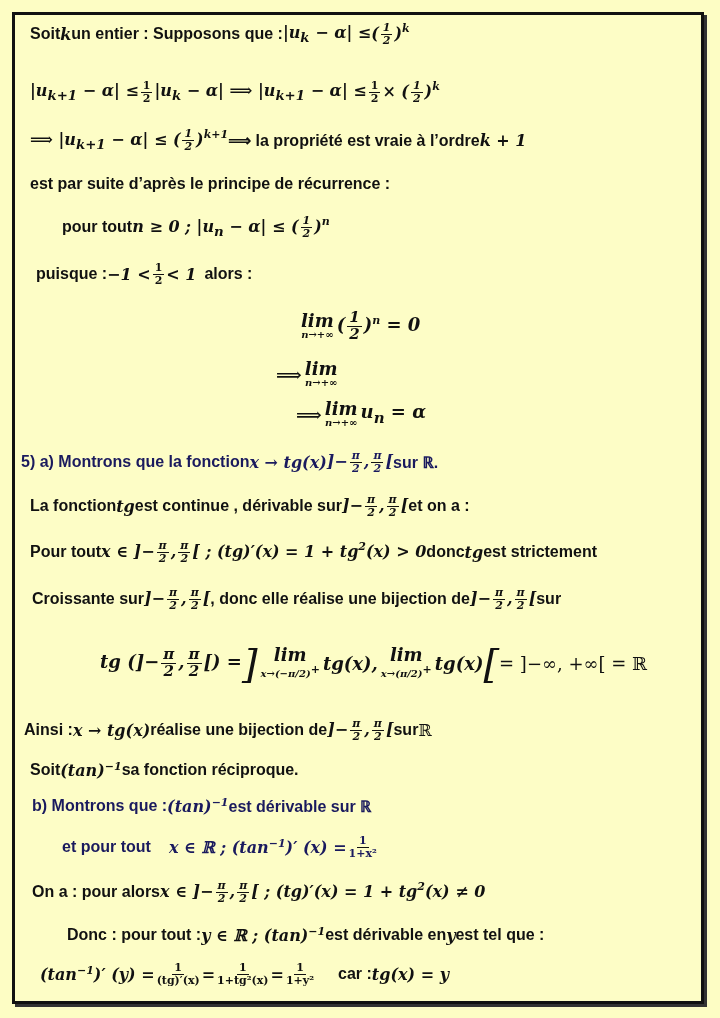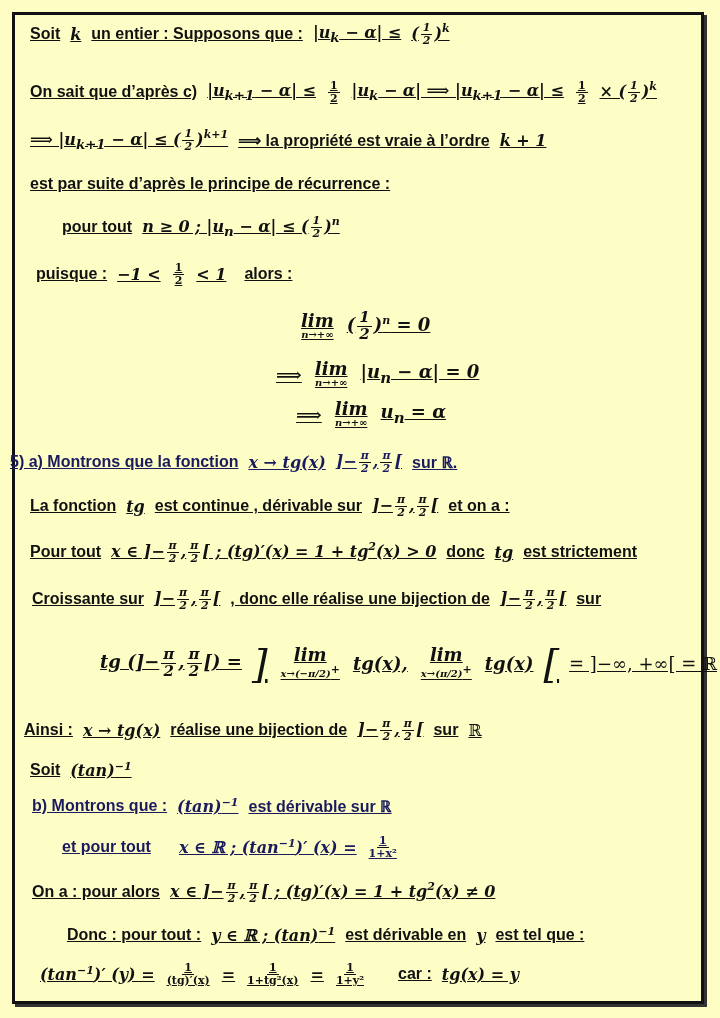--- a/index.html
+++ b/index.html
@@ -1,20 +1,20 @@
 <!DOCTYPE html>
 <html><head>
 <meta charset="utf-8">
 <style>
   html,body{margin:0;padding:0;}
   body{width:720px;height:1018px;background:#fdfdc4;position:relative;overflow:hidden;
        font-family:"Liberation Sans",sans-serif;color:#111;}
   .box{position:absolute;left:12px;top:12px;width:692px;height:992px;border:3px solid #111;
        box-shadow:3px 3px 0 #333;background:#fdfdc6;box-sizing:border-box;}
-  .line{position:absolute;font-size:16px;font-weight:bold;white-space:nowrap;display:flex;align-items:center;gap:10px;text-decoration:underline;}
+  .line{position:absolute;font-size:16px;font-weight:bold;white-space:nowrap;display:flex;align-items:center;gap:0;}
   .navy{color:#1a1a5e;}
   .m{font-family:"DejaVu Serif",serif;font-style:italic;font-weight:bold;}
   .mr{font-family:"DejaVu Serif",serif;font-weight:normal;}
   .frac{display:inline-flex;flex-direction:column;align-items:center;font-size:11px;line-height:1.05;vertical-align:middle;margin:0 2px;font-family:"DejaVu Serif",serif;font-weight:bold;}
   .frac .num{border-bottom:1px solid #111;padding:0 2px;}
   .lim{display:inline-flex;flex-direction:column;align-items:center;line-height:1;margin:0 3px;}
   .lim .sub{font-size:10px;font-family:"DejaVu Serif",serif;font-style:italic;}
   sup{font-size:11px;}
 </style>
 </head>
@@ -27,21 +27,20 @@
     <span class="m">k</span>
     <span>un entier : Supposons que :</span>
   <span class="m">|u<sub>k</sub> − α| ≤</span>
     <span class="m">(<span class="frac">
         <span class="num">1</span>
         <span>2</span>
       </span>)<sup>k</sup></span>
 </div>
 
 <div class="line" style="left:30px;top:80px;">
-  <span>On sait que d’après c)</span>
   <span class="m">|u<sub>k+1</sub> − α| ≤</span>
     <span class="frac">
       <span class="num">1</span>
       <span>2</span>
     </span>
     <span class="m">|u<sub>k</sub> − α| ⟹ |u<sub>k+1</sub> − α| ≤</span>
   <span class="frac">
       <span class="num">1</span>
       <span>2</span>
     </span>
@@ -86,29 +85,28 @@
 <div class="line" style="left:298px;top:310px;font-size:18px;">
   <span class="lim m">lim<span class="sub">n→+∞</span></span>
     <span class="m">(<span class="frac" style="font-size:15px">
         <span class="num">1</span>
         <span>2</span>
       </span>)<sup>n</sup> = 0</span>
 </div>
 <div class="line" style="left:276px;top:360px;font-size:18px;">
   <span class="m">⟹</span>
     <span class="lim m">lim<span class="sub">n→+∞</span></span>
-    <span class="m">|u<sub>n</sub> − α| = 0</span>
 </div>
 <div class="line" style="left:296px;top:400px;font-size:18px;">
   <span class="m">⟹</span>
     <span class="lim m">lim<span class="sub">n→+∞</span></span>
     <span class="m">u<sub>n</sub> = α</span>
 </div>
 
-<div class="line navy" style="left:10px;top:450px;">
+<div class="line navy" style="left:21px;top:450px;">
   <span>5) a) Montrons que la fonction</span>
     <span class="m">x → tg(x)</span>
   <span class="m">]−<span class="frac">
         <span class="num">π</span>
         <span>2</span>
       </span>,<span class="frac">
         <span class="num">π</span>
         <span>2</span>
       </span>[</span>
     <span>sur ℝ.</span>
@@ -190,20 +188,21 @@
         <span class="num">π</span>
         <span>2</span>
       </span>[</span>
     <span>sur</span>
     <span class="mr">ℝ</span>
 </div>
 
 <div class="line" style="left:30px;top:760px;">
   <span>Soit</span>
     <span class="m">(tan)<sup>−1</sup></span>
+    <span>sa fonction réciproque.</span>
 </div>
 
 <div class="line navy" style="left:32px;top:795px;">
   <span>b) Montrons que :</span>
     <span class="m">(tan)<sup>−1</sup></span>
     <span>est dérivable sur ℝ</span>
 </div>
 
 <div class="line navy" style="left:62px;top:835px;">
   <span>et pour tout</span>

